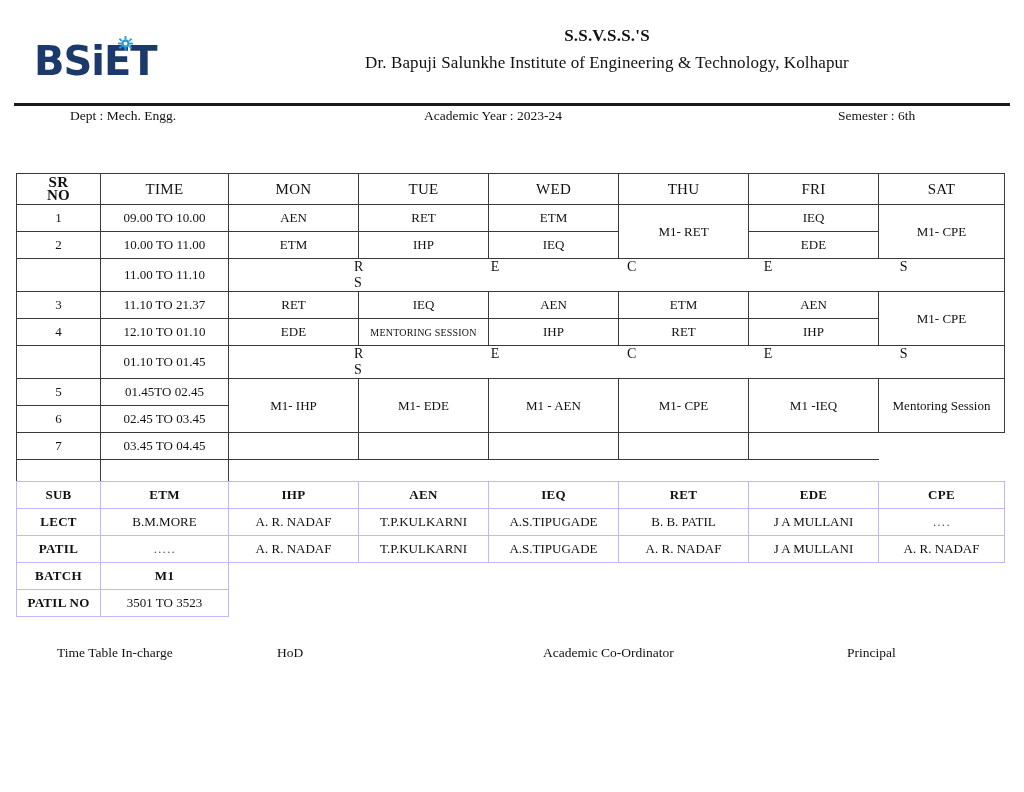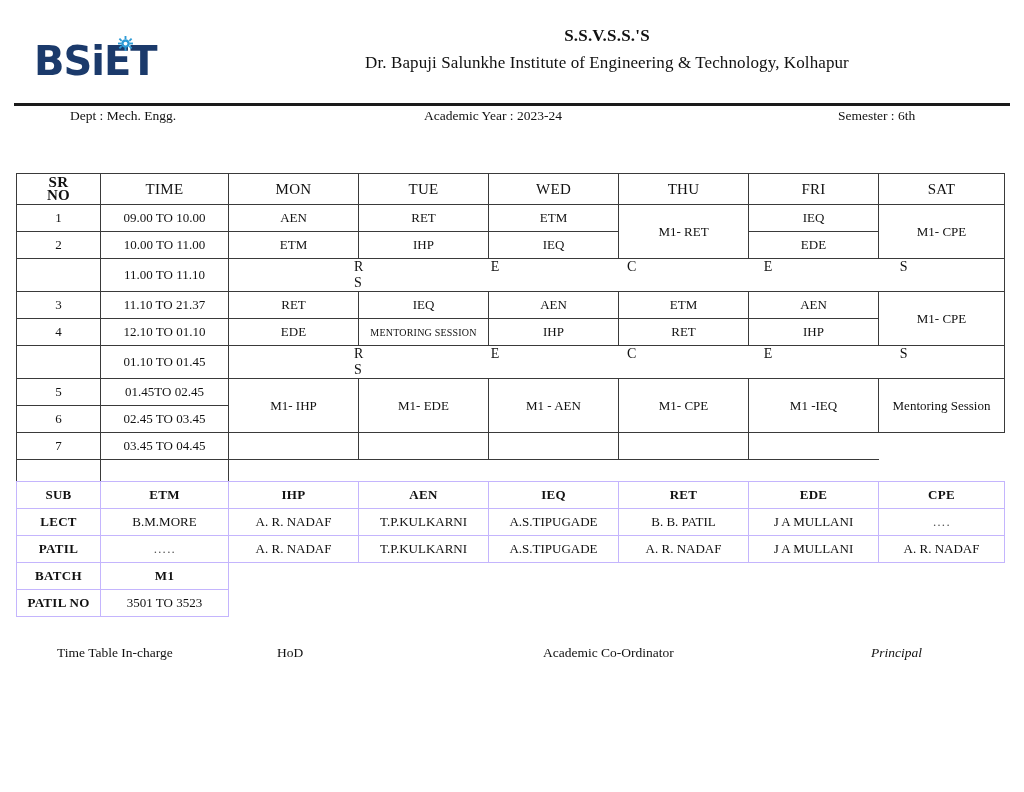--- a/index.html
+++ b/index.html
@@ -130,21 +130,21 @@
   table.sub td.bold { font-weight: 700; letter-spacing: .3px; }
   table.sub td.blank { border: none; }
   .dots { color: #555; letter-spacing: 1px; }
 
   
   .footer { position: absolute; left: 0; top: 645px; width: 1024px; font-size: 13.5px; }
   .footer span { position: absolute; }
   .f1 { left: 57px; }
   .f2 { left: 277px; }
   .f3 { left: 543px; }
-  .f4 { left: 871px; font-style: italic; }
+  .f4 { left: 847px; }
 </style>
 </head>
 <body>
 
 <div class="page">
 
   <div class="header">
 
     <div class="logo">
       <svg class="gear" viewBox="0 0 24 24">

